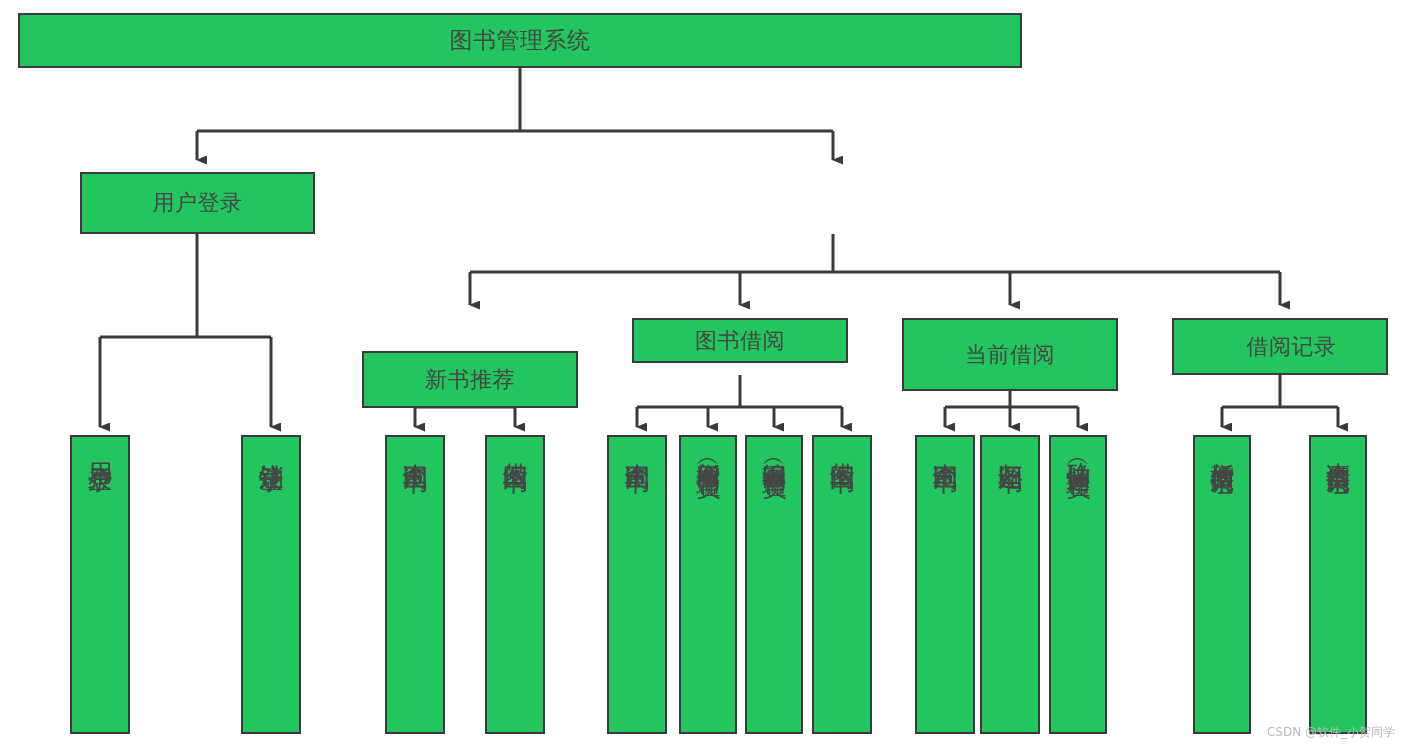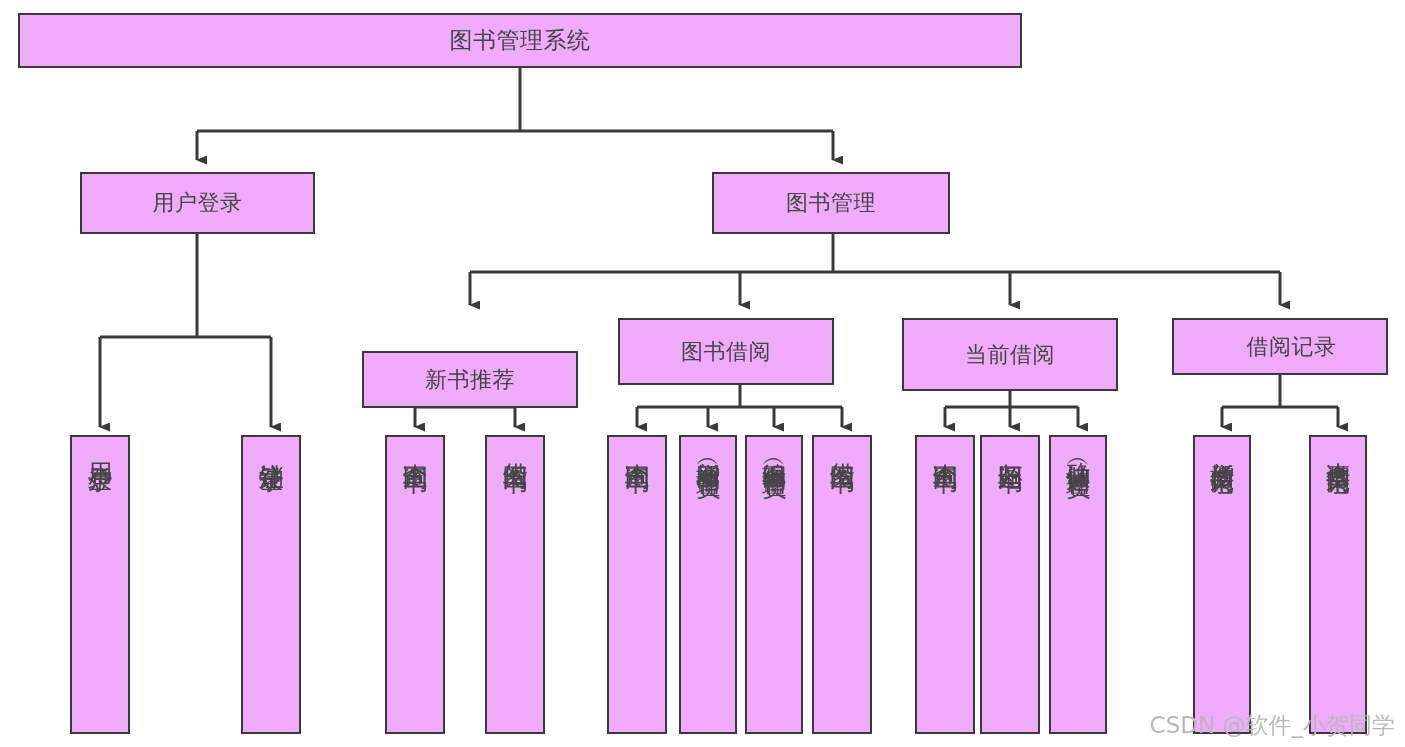--- a/index.html
+++ b/index.html
@@ -22,21 +22,21 @@
     position: absolute;
     left: 0;
     top: 0;
     width: 1405px;
     height: 747px;
     pointer-events: none;
   }
   .node {
     position: absolute;
     box-sizing: border-box;
-    background: #f0abfc;
+    background: #22c55e;
     border: 2px solid #3a3a3a;
     display: flex;
     align-items: center;
     justify-content: center;
     color: #4a4a4a;
     z-index: 2;
   }
   .node-label {
     display: block;
     text-align: center;
@@ -67,21 +67,21 @@
     white-space: normal;
     max-height: 100%;
   }
   .v-node.tall .node-label {
     font-size: 24px;
   }
   .watermark {
     position: absolute;
     right: 10px;
     bottom: 6px;
-    font-size: 23px;
+    font-size: 12px;
     color: #b9b9b9;
     z-index: 5;
     white-space: nowrap;
     font-family: "DejaVu Sans", "Liberation Sans", sans-serif;
   }
 </style>
 </head>
 <body>
 
 <div id="diagram">
@@ -137,29 +137,26 @@
   </svg>
 
   <div class="node h-node root" style="left:18px; top:13px; width:1004px; height:55px;">
     <span class="node-label">图书管理系统</span>
   </div>
 
   <div class="node h-node" style="left:80px; top:172px; width:235px; height:62px;">
     <span class="node-label">用户登录</span>
   </div>
 
-  <div class="node h-node" style="left:712px; top:172px; width:238px; height:62px;">
-    <span class="node-label">图书管理</span>
-  </div>
 
   <div class="node h-node" style="left:362px; top:318px; width:216px; height:57px;margin-top:33px;">
     <span class="node-label">新书推荐</span>
   </div>
 
-  <div class="node h-node" style="left:618px; top:318px; width:216px; height:67px;">
+  <div class="node h-node" style="left:632px; top:318px; width:216px; height:45px;">
     <span class="node-label">图书借阅</span>
   </div>
 
   <div class="node h-node" style="left:902px; top:318px; width:216px; height:73px;">
     <span class="node-label">当前借阅</span>
   </div>
 
   <div class="node h-node" style="left:1172px; top:318px; width:216px; height:57px;padding-left:23px;">
     <span class="node-label">借阅记录</span>
   </div>

